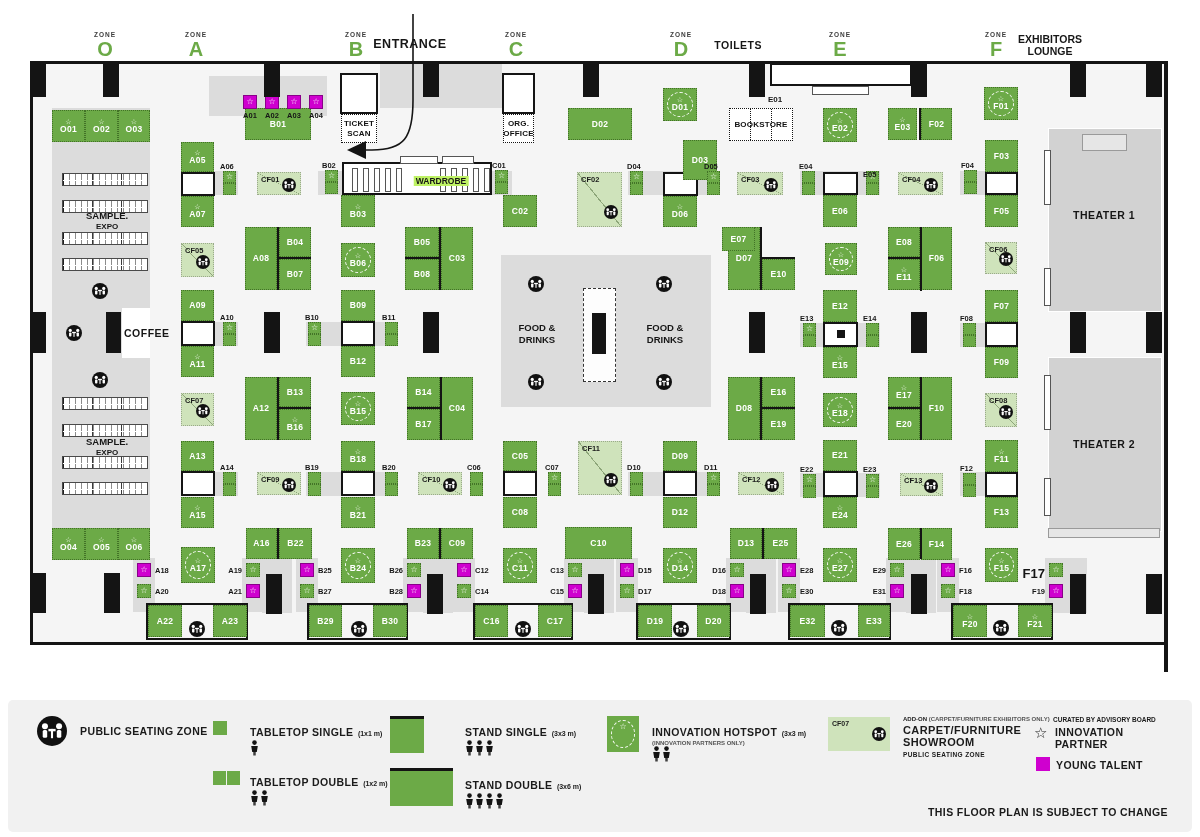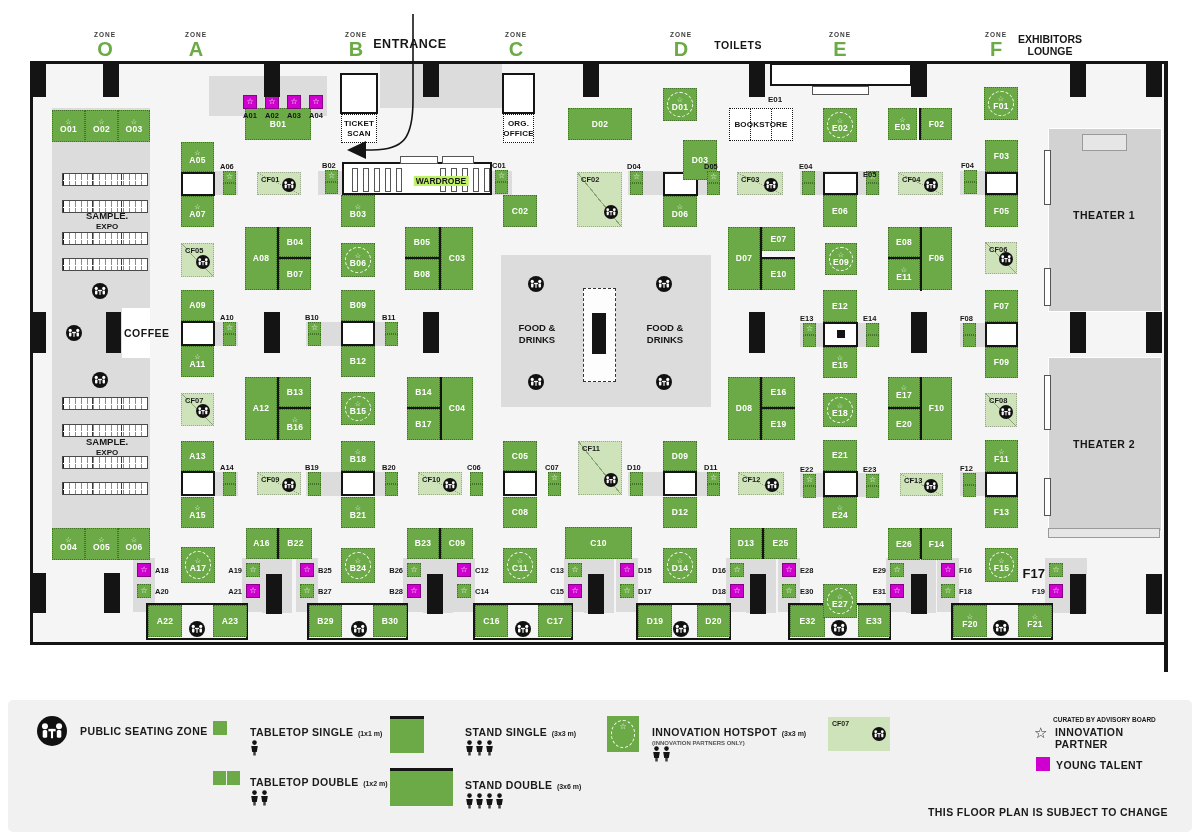--- a/index.html
+++ b/index.html
@@ -239,21 +239,21 @@
       <div class="stand" style="left:663px;top:140px;width:34px;height:40px;margin-left:20px;">
         <span class="lb">D03</span>
       </div>
       <div class="stand" style="left:663px;top:196px;width:34px;height:31px;">
         <span class="st">☆</span>
         <span class="lb">D06</span>
       </div>
       <div class="stand" style="left:728px;top:227px;width:32px;height:63px;">
         <span class="lb">D07</span>
       </div>
-      <div class="stand" style="left:762px;top:227px;width:33px;height:24px;">
+      <div class="stand" style="left:722px;top:227px;width:33px;height:24px;">
         <span class="lb">E07</span>
       </div>
       <div class="stand" style="left:762px;top:259px;width:33px;height:31px;">
         <span class="lb">E10</span>
       </div>
       <div class="stand" style="left:823px;top:195px;width:34px;height:32px;">
         <span class="lb">E06</span>
       </div>
       <div class="stand" style="left:985px;top:140px;width:33px;height:32px;">
         <span class="lb">F03</span>
@@ -478,21 +478,21 @@
         <span class="lb" style="z-index:1">B24</span>
       </div>
       <div class="stand hs" style="left:503px;top:548px;width:34px;height:35px;">
         <span class="st" style="z-index:1">☆</span>
         <span class="lb" style="z-index:1">C11</span>
       </div>
       <div class="stand hs" style="left:663px;top:548px;width:34px;height:35px;">
         <span class="st" style="z-index:1">☆</span>
         <span class="lb" style="z-index:1">D14</span>
       </div>
-      <div class="stand hs" style="left:823px;top:548px;width:34px;height:34px;margin-top:36px;">
+      <div class="stand hs" style="left:823px;top:548px;width:34px;height:34px;">
         <span class="st" style="z-index:1">☆</span>
         <span class="lb" style="z-index:1">E27</span>
       </div>
       <div class="stand hs" style="left:985px;top:548px;width:33px;height:34px;">
         <span class="st" style="z-index:1">☆</span>
         <span class="lb" style="z-index:1">F15</span>
       </div>
       <div class="cf" style="left:257px;top:172px;width:44px;height:23px;">
         <span class="cflb">CF01</span>
         <span class="seatwrap" style="right:4px;top:4.5px;"><svg width="14" height="14" viewBox="0 0 20 20">
@@ -1132,20 +1132,26 @@
             <g fill="#fff">
               <circle cx="5.3" cy="6.8" r="2"></circle>
               <circle cx="14.7" cy="6.8" r="2"></circle>
               <rect x="3.8" y="9.3" width="3" height="5.2" rx="1"></rect>
               <rect x="13.2" y="9.3" width="3" height="5.2" rx="1"></rect>
               <rect x="7.6" y="8.6" width="4.8" height="1.6"></rect>
               <rect x="9.3" y="8.6" width="1.4" height="6.2"></rect>
             </g>
           </svg></span>
     </div>
+    <div class="li" style="left:895px;top:16px;width:150px;">
+      <div style="font-size:6px;"><span style="font-weight:bold;">ADD-ON</span> <span class="lgnote">(CARPET/FURNITURE EXHIBITORS ONLY)</span></div>
+      <div class="lglabel" style="font-size:11px;margin-top:2px;">CARPET/FURNITURE</div>
+      <div class="lglabel" style="font-size:11px;">SHOWROOM</div>
+      <div class="lglabel" style="font-size:6.5px;margin-top:3px;">PUBLIC SEATING ZONE</div>
+    </div>
 
     <div class="li" style="left:1045px;top:16px;font-size:6.5px;font-weight:bold;">CURATED BY ADVISORY BOARD</div>
     <div class="li" style="left:1026px;top:24px;font-size:15px;">☆</div>
     <div class="li lglabel" style="left:1047px;top:26px;">INNOVATION</div>
     <div class="li lglabel" style="left:1047px;top:38px;">PARTNER</div>
     <div class="lgyt" style="left:1028px;top:57px;width:14px;height:14px;"></div>
     <div class="li lglabel" style="left:1048px;top:59px;">YOUNG TALENT</div>
 
     <div class="li lglabel" style="right:24px;top:106px;font-size:10.5px;">THIS FLOOR PLAN IS SUBJECT TO CHANGE</div>
   </div>

